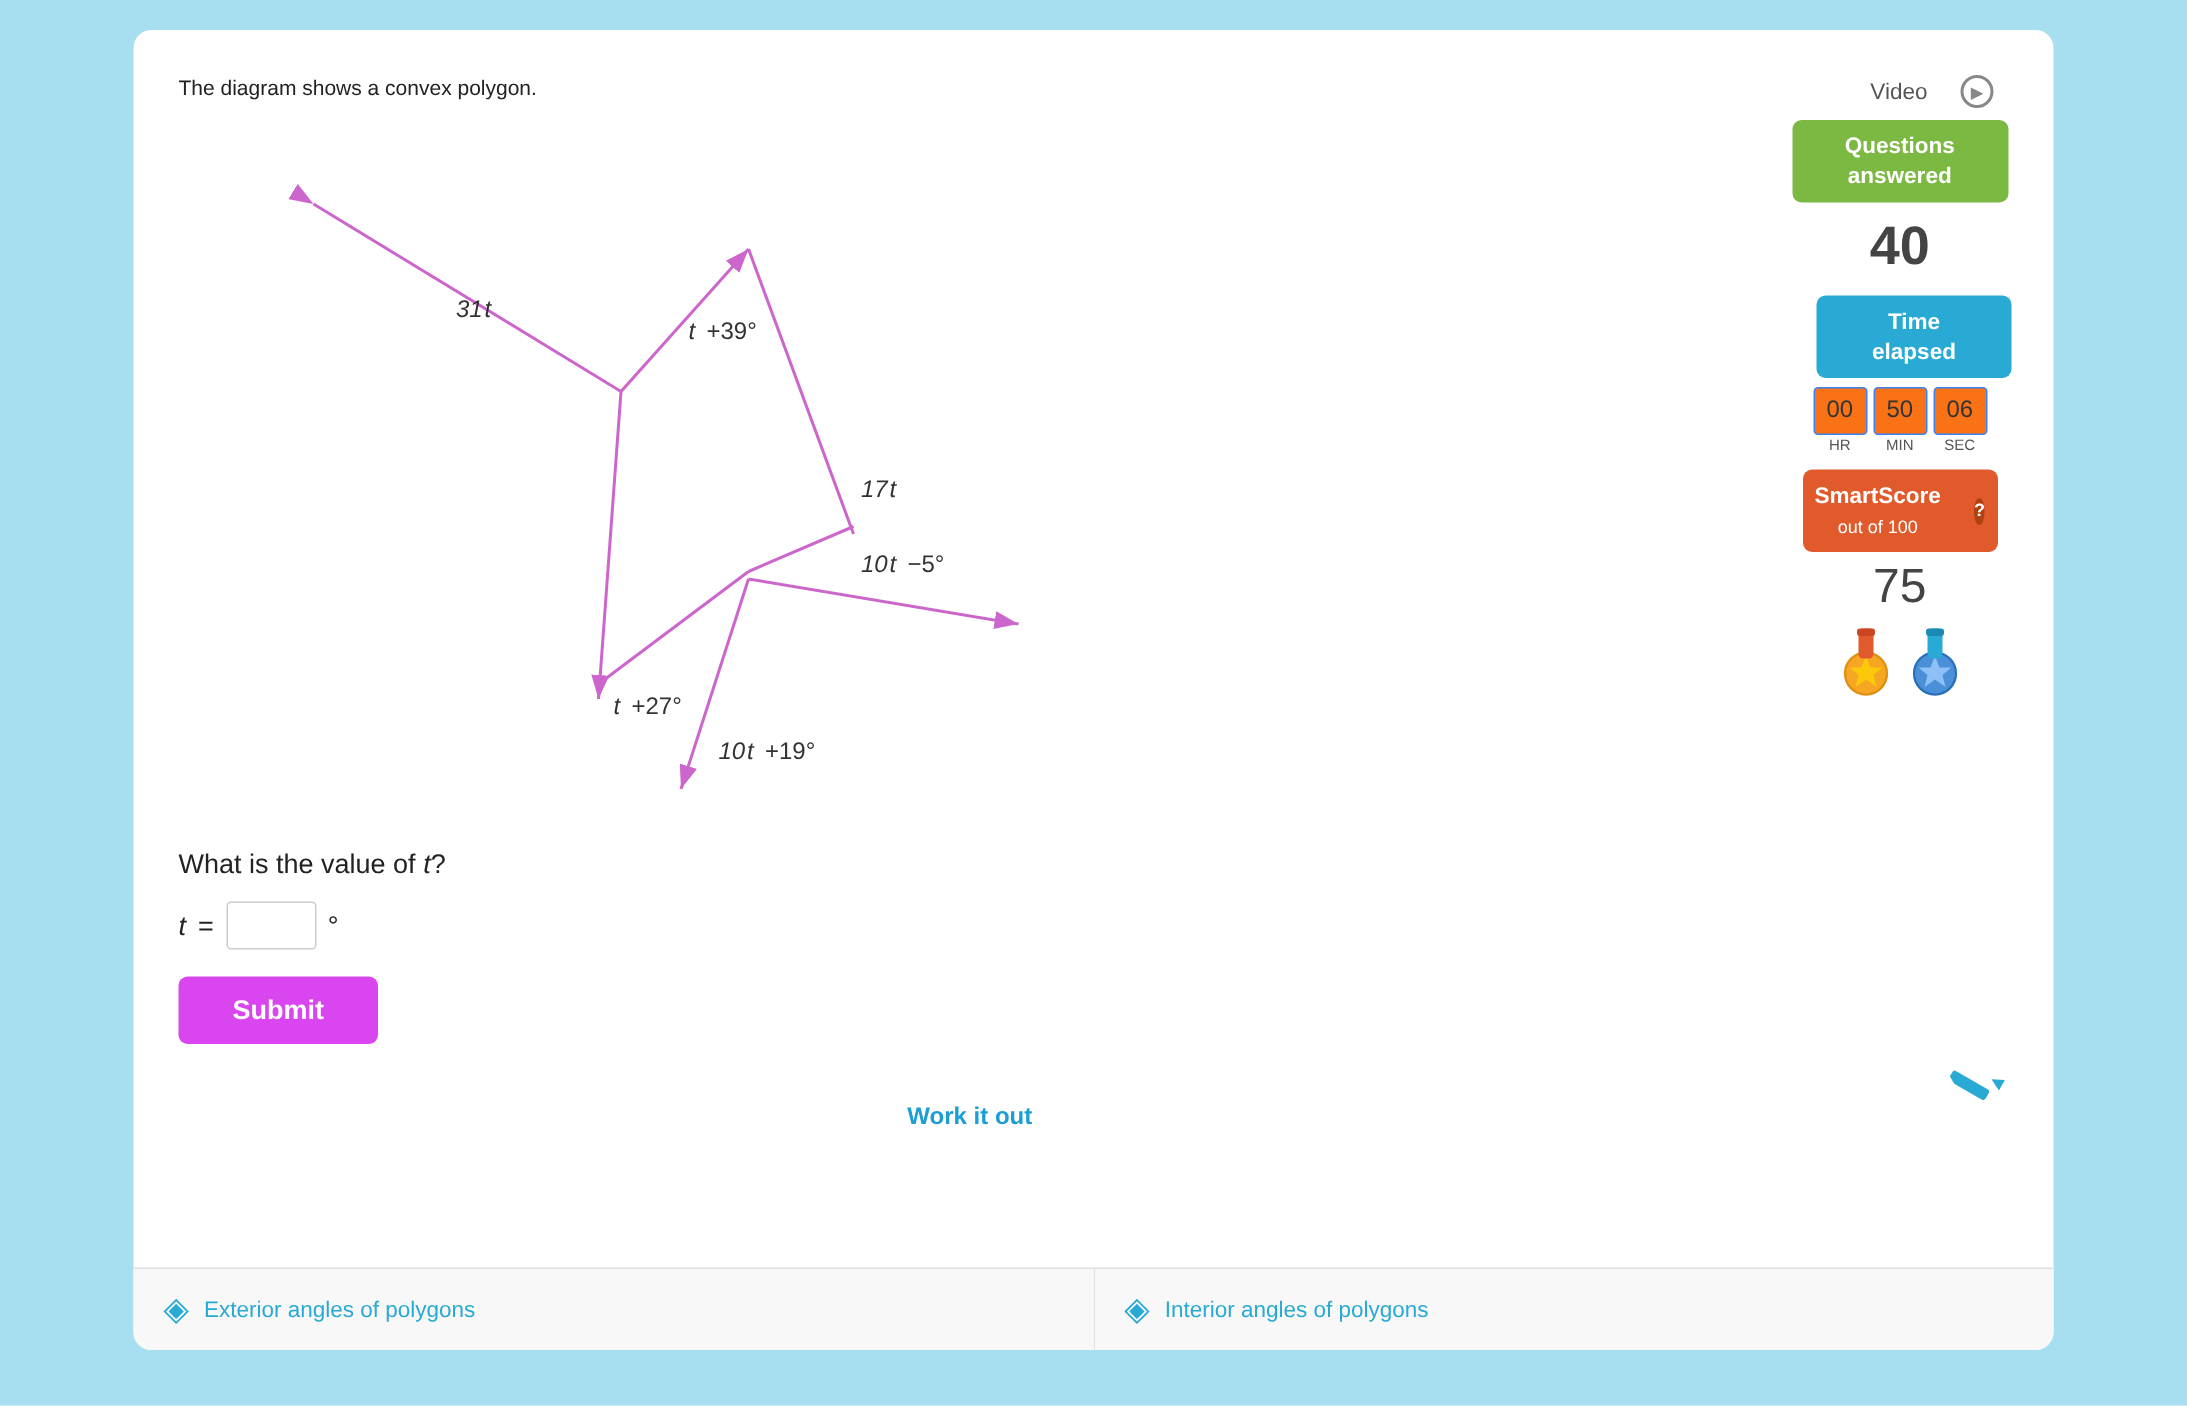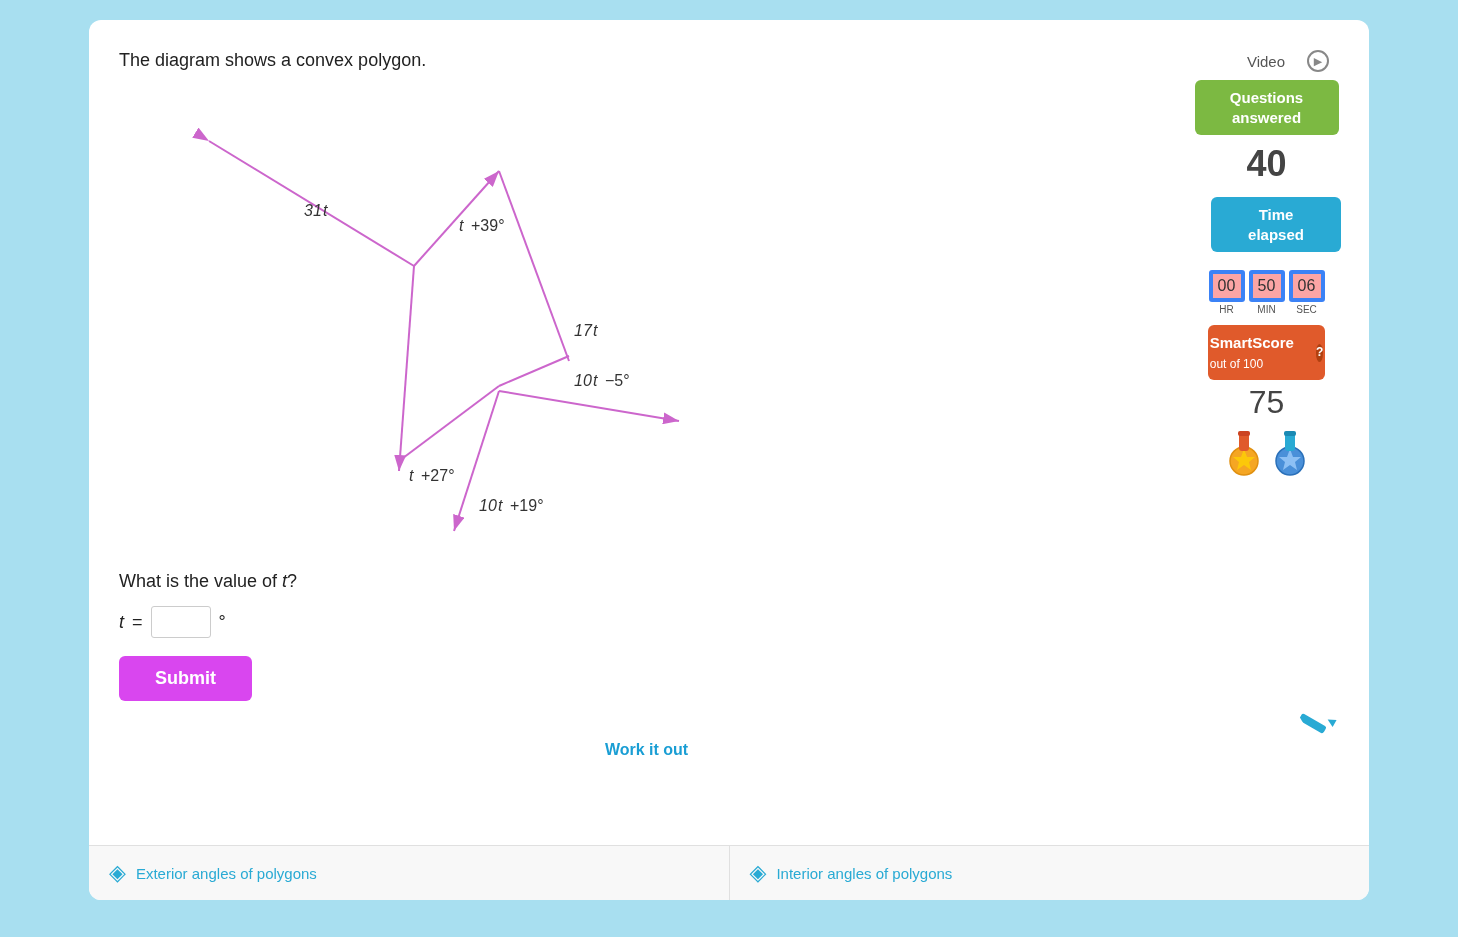--- a/index.html
+++ b/index.html
@@ -20,21 +20,21 @@
       display: flex;
       flex-direction: row;
       position: relative;
       padding: 30px 30px 30px 30px;
     }
     .content-area {
       flex: 1;
       padding-right: 20px;
     }
     .question-text {
-      font-size: 18px;
+      font-size: 14px;
       color: #222;
       margin-bottom: 20px;
     }
     .diagram-area {
       width: 100%;
       height: 470px;
       position: relative;
     }
     .answer-section {
       margin-top: 10px;
@@ -156,43 +156,43 @@
       gap: 4px;
       justify-content: center;
       margin-top: 6px;
     }
     .time-cell {
       display: flex;
       flex-direction: column;
       align-items: center;
     }
     .time-number {
-      background: #fca5a5;
-      border: 4px solid #3b82f6;
+      background: #f97316;
+      border: 1px solid #3b82f6;
       border-radius: 3px;
       width: 36px;
       height: 32px;
       display: flex;
       align-items: center;
       justify-content: center;
       font-size: 16px;
       color: #333;
       font-weight: normal;
-      margin-top: 12px;
     }
     .time-unit {
       font-size: 10px;
       color: #555;
       margin-top: 2px;
     }
     .smart-score-box {
       background: #e05a2b;
       color: white;
       border-radius: 6px;
-      width: 117px;
+      width: 130px;
+      text-align: center;
       padding: 8px 10px;
       font-size: 15px;
       font-weight: bold;
       line-height: 1.3;
       margin-top: 10px;
       display: flex;
       align-items: center;
       justify-content: center;
       gap: 22px;
     }

